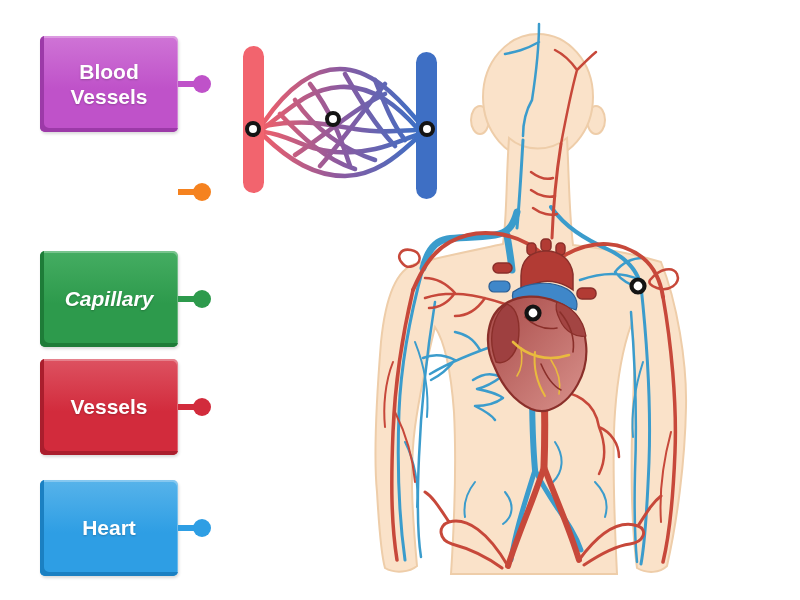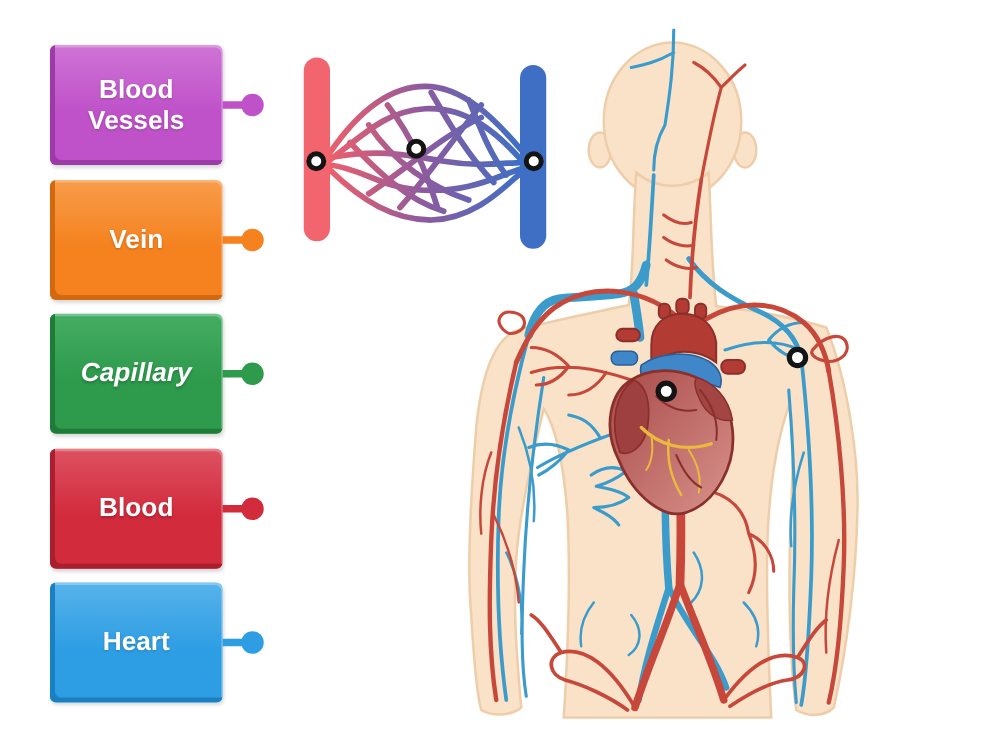--- a/index.html
+++ b/index.html
@@ -5,21 +5,21 @@
   html,body{margin:0;padding:0;}
   body{background:#ffffff;font-family:"Liberation Sans",sans-serif;}
   .stage{position:relative;width:707px;height:600px;background:#ffffff;overflow:hidden;}
 
   
   .label-card{position:absolute;left:40px;width:160px;height:96px;}
   .card-0{top:36px;  --base:#bf52c9; --dark:#9c3aa8; --light:#cf74d6;}
   .card-1{top:144px; --base:#f5821f; --dark:#d2690e; --light:#f89c4a;}
   .card-2{top:251px;font-style:italic; --base:#2d9a4c; --dark:#1e7c38; --light:#45ad62;}
   .card-3{top:359px; --base:#d22b3c; --dark:#aa1e2d; --light:#dd5261;}
-  .card-4{top:466px; --base:#2e9ee4; --dark:#1b80c2; --light:#57b3ea;}
+  .card-4{top:480px; --base:#2e9ee4; --dark:#1b80c2; --light:#57b3ea;}
   .label-box{
     position:absolute;left:0;top:0;width:138px;height:96px;border-radius:5px;
     background:linear-gradient(180deg,var(--light) 0%,var(--base) 55%,var(--base) 100%);
     box-shadow:inset 4px -4px 0 0 var(--dark), inset -1px 2px 0 0 rgba(255,255,255,.28), 1px 2px 3px rgba(0,0,0,.15);
     display:flex;align-items:center;justify-content:center;text-align:center;
     color:#ffffff;font-weight:bold;font-size:21px;line-height:1.2;padding:0 6px;box-sizing:border-box;
     text-shadow:0 1px 2px rgba(0,0,0,.22);cursor:grab;
   }
   .pin-stem{position:absolute;left:138px;top:45px;width:18px;height:6px;background:var(--base);}
   .pin-dot{position:absolute;left:153px;top:39px;width:18px;height:18px;border-radius:50%;background:var(--base);}
@@ -33,31 +33,30 @@
 <body>
 
 <div class="stage">
 
   <div class="label-card card-0">
     <div class="label-box">Blood Vessels</div>
     <div class="pin-stem"></div>
     <div class="pin-dot"></div>
   </div>
   <div class="label-card card-1">
-    <div class="label-box">Vein</div>
     <div class="pin-stem"></div>
     <div class="pin-dot"></div>
   </div>
   <div class="label-card card-2">
     <div class="label-box">Capillary</div>
     <div class="pin-stem"></div>
     <div class="pin-dot"></div>
   </div>
   <div class="label-card card-3">
-    <div class="label-box">Blood</div>
+    <div class="label-box">Vessels</div>
     <div class="pin-stem"></div>
     <div class="pin-dot"></div>
   </div>
   <div class="label-card card-4">
     <div class="label-box">Heart</div>
     <div class="pin-stem"></div>
     <div class="pin-dot"></div>
   </div>
 
   <svg id="capillary-svg" class="illu" width="210" height="165" viewBox="0 0 210 165">

